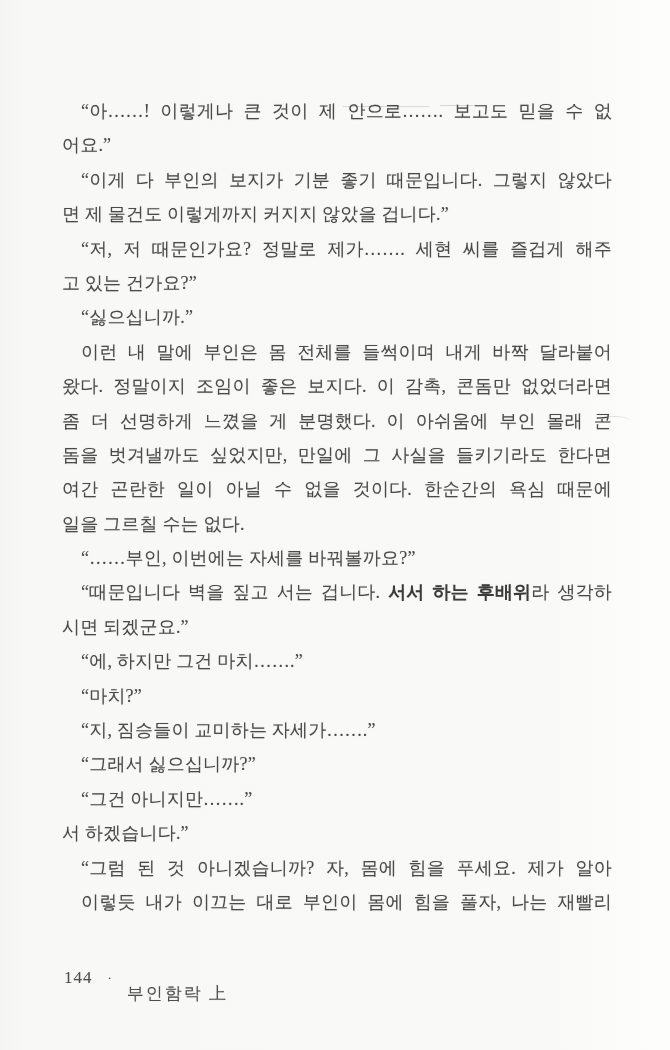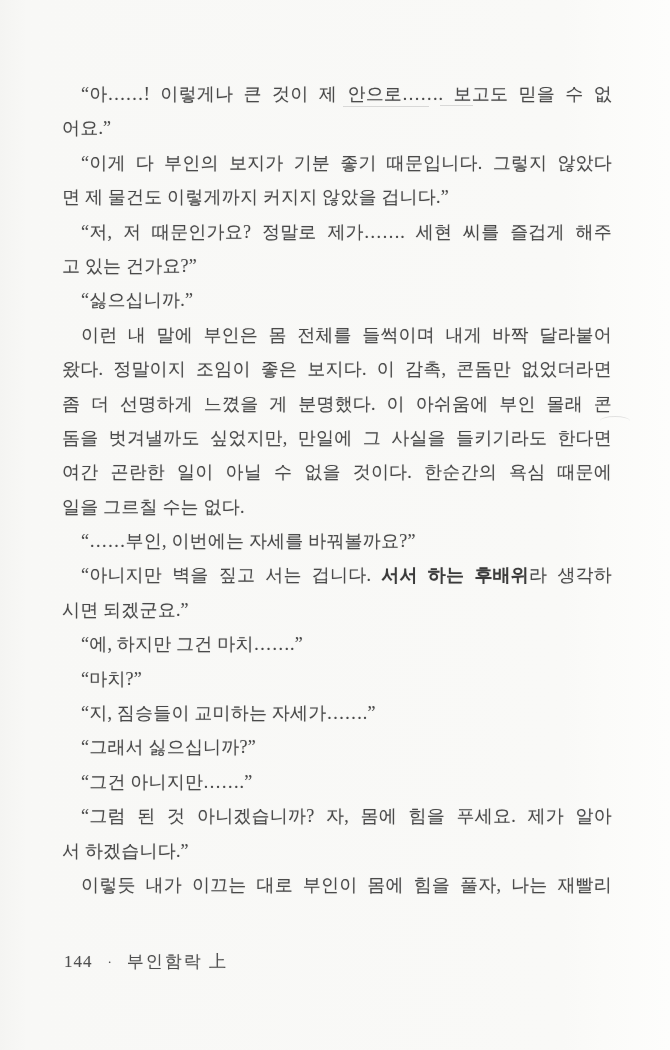--- a/index.html
+++ b/index.html
@@ -12,21 +12,21 @@
     width: 670px;
     height: 1050px;
     overflow: hidden;
     background: linear-gradient(90deg, #f4f4f2 0%, #f8f8f6 4%, #f9f9f7 84%, #fbfbf9 90%, #fdfdfc 100%);
     font-family: "Liberation Serif", "DejaVu Serif", serif;
     color: #4a4a4a;
   }
   .text-block {
     position: absolute;
     left: 62px;
-    top: 77px;
+    top: 94px;
     width: 550px;
   }
   .line {
     font-size: 18px;
     line-height: 34.4px;
     height: 34.4px;
     letter-spacing: 0.2px;
     text-shadow: 0 0 1px rgba(100,100,100,0.35);
   }
   .line.plain {
@@ -52,21 +52,21 @@
     color: #4f4f4f;
     display: flex;
     align-items: center;
     text-shadow: 0 0 1px rgba(100,100,100,0.3);
   }
   .footer .num { letter-spacing: 1px; }
   .footer .bullet {
     margin: 0 15px;
     font-size: 13px;
   }
-  .footer .title { letter-spacing: 2px; }
+  .footer .title { letter-spacing: 2px; margin-top: 32px; }
   .artifact {
     position: absolute;
     background: #bdbdbd;
     opacity: 0.55;
     height: 1px;
   }
   .artifact.a1 { left: 343px; top: 106px; width: 86px; }
   .artifact.a2 { left: 440px; top: 105px; width: 33px; }
   .artifact.a3 {
     left: 600px; top: 416px; width: 30px; height: 9px;
@@ -93,29 +93,29 @@
     <div class="line indent justify">“저, 저 때문인가요? 정말로 제가……. 세현 씨를 즐겁게 해주</div>
     <div class="line plain">고 있는 건가요?”</div>
     <div class="line indent plain">“싫으십니까.”</div>
     <div class="line indent justify">이런 내 말에 부인은 몸 전체를 들썩이며 내게 바짝 달라붙어</div>
     <div class="line justify">왔다. 정말이지 조임이 좋은 보지다. 이 감촉, 콘돔만 없었더라면</div>
     <div class="line justify">좀 더 선명하게 느꼈을 게 분명했다. 이 아쉬움에 부인 몰래 콘</div>
     <div class="line justify">돔을 벗겨낼까도 싶었지만, 만일에 그 사실을 들키기라도 한다면</div>
     <div class="line justify">여간 곤란한 일이 아닐 수 없을 것이다. 한순간의 욕심 때문에</div>
     <div class="line plain">일을 그르칠 수는 없다.</div>
     <div class="line indent plain">“……부인, 이번에는 자세를 바꿔볼까요?”</div>
-    <div class="line indent justify"><span>“아니지만 벽을 짚고 서는 겁니다. </span><b>서서 하는 후배위</b><span>라 생각하</span></div>
+    <div class="line indent justify"><span>“때문입니다 벽을 짚고 서는 겁니다. </span><b>서서 하는 후배위</b><span>라 생각하</span></div>
     <div class="line plain">시면 되겠군요.”</div>
     <div class="line indent plain">“에, 하지만 그건 마치…….”</div>
     <div class="line indent plain">“마치?”</div>
     <div class="line indent plain">“지, 짐승들이 교미하는 자세가…….”</div>
     <div class="line indent plain">“그래서 싫으십니까?”</div>
     <div class="line indent plain">“그건 아니지만…….”</div>
+    <div class="line plain">서 하겠습니다.”</div>
     <div class="line indent justify">“그럼 된 것 아니겠습니까? 자, 몸에 힘을 푸세요. 제가 알아</div>
-    <div class="line plain">서 하겠습니다.”</div>
     <div class="line indent justify">이렇듯 내가 이끄는 대로 부인이 몸에 힘을 풀자, 나는 재빨리</div>
   </div>
 
   <div class="footer">
     <span class="num">144</span>
     <span class="bullet">·</span>
     <span class="title">부인함락 上</span>
   </div>
 
 </div>

